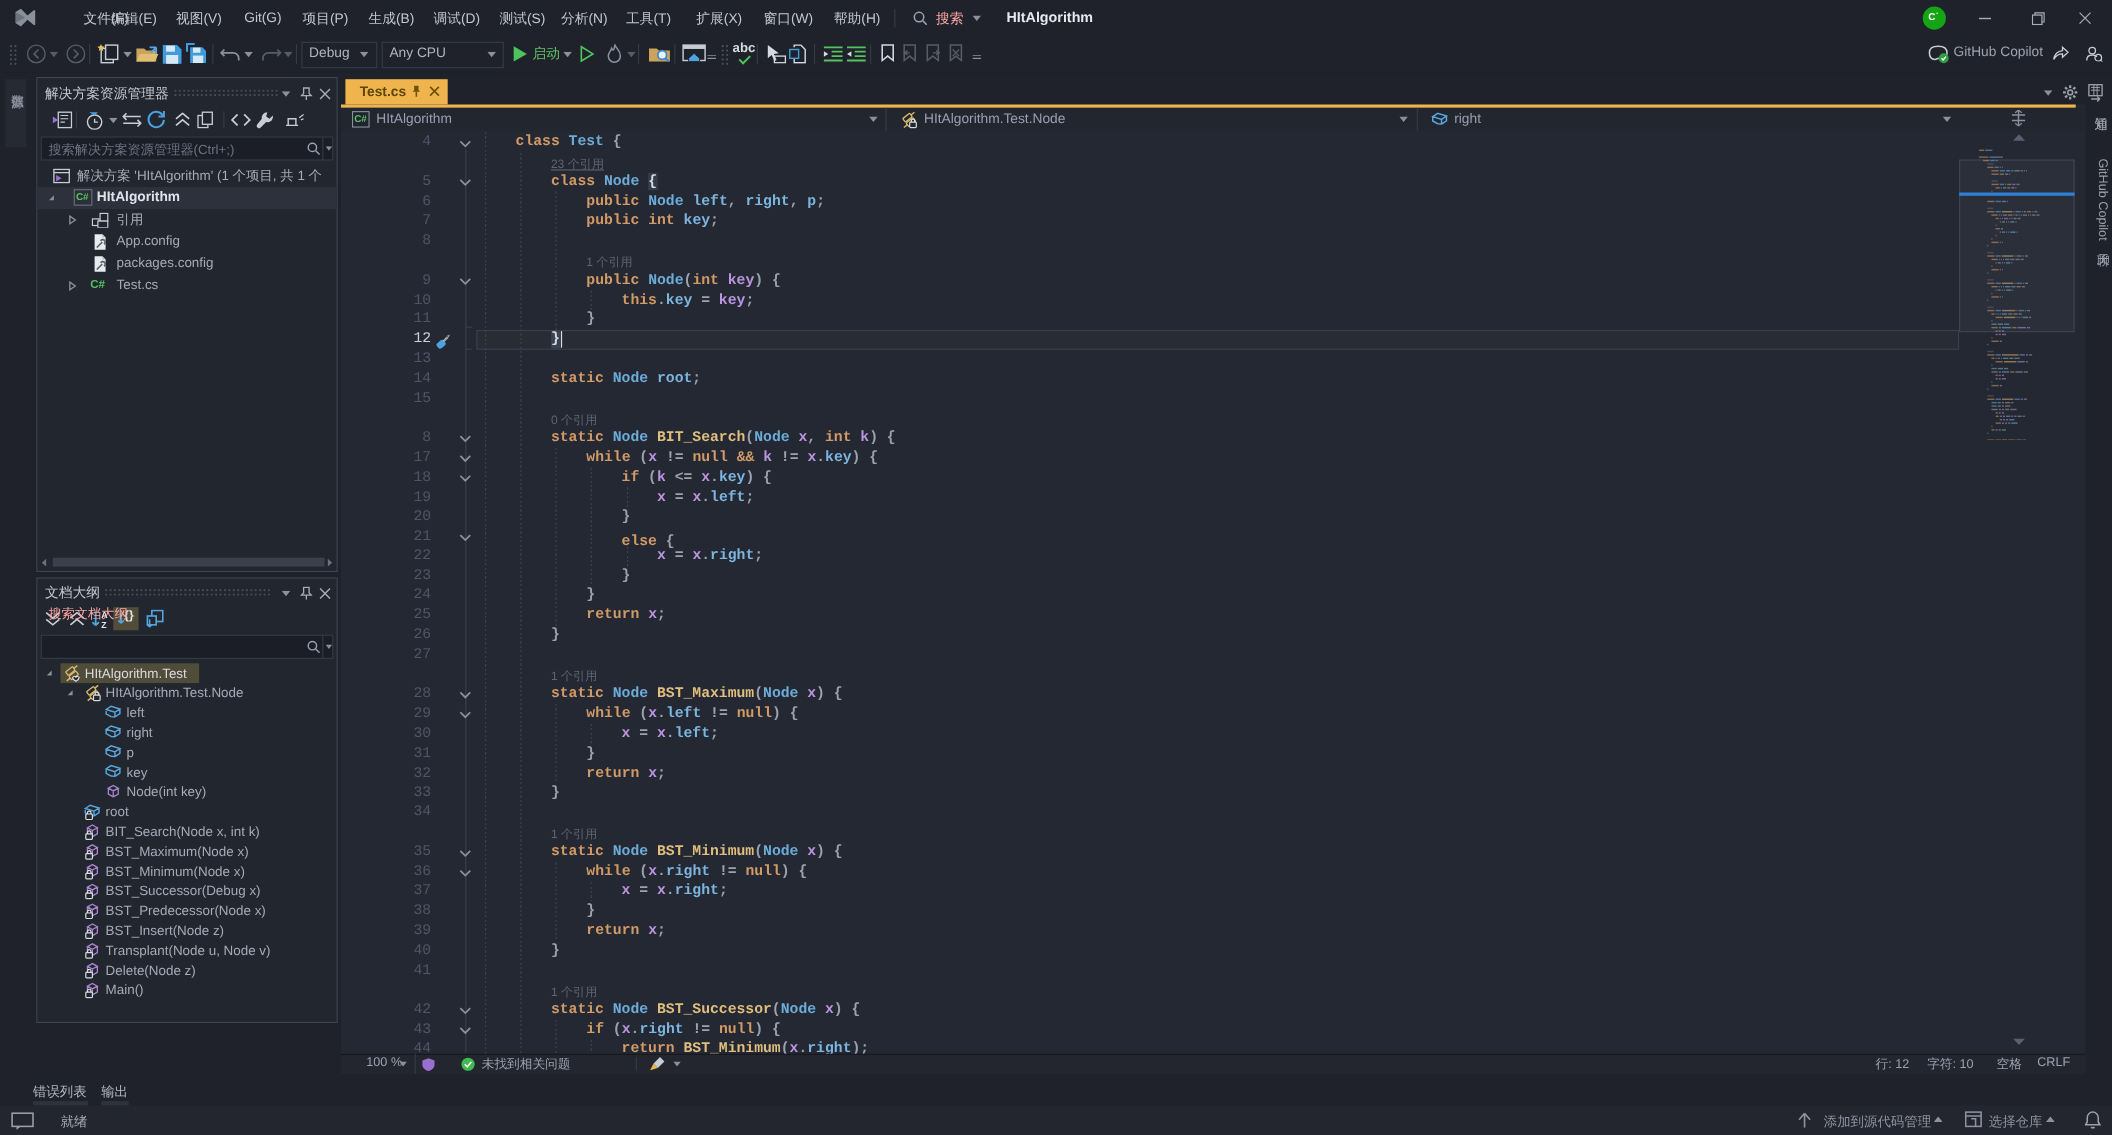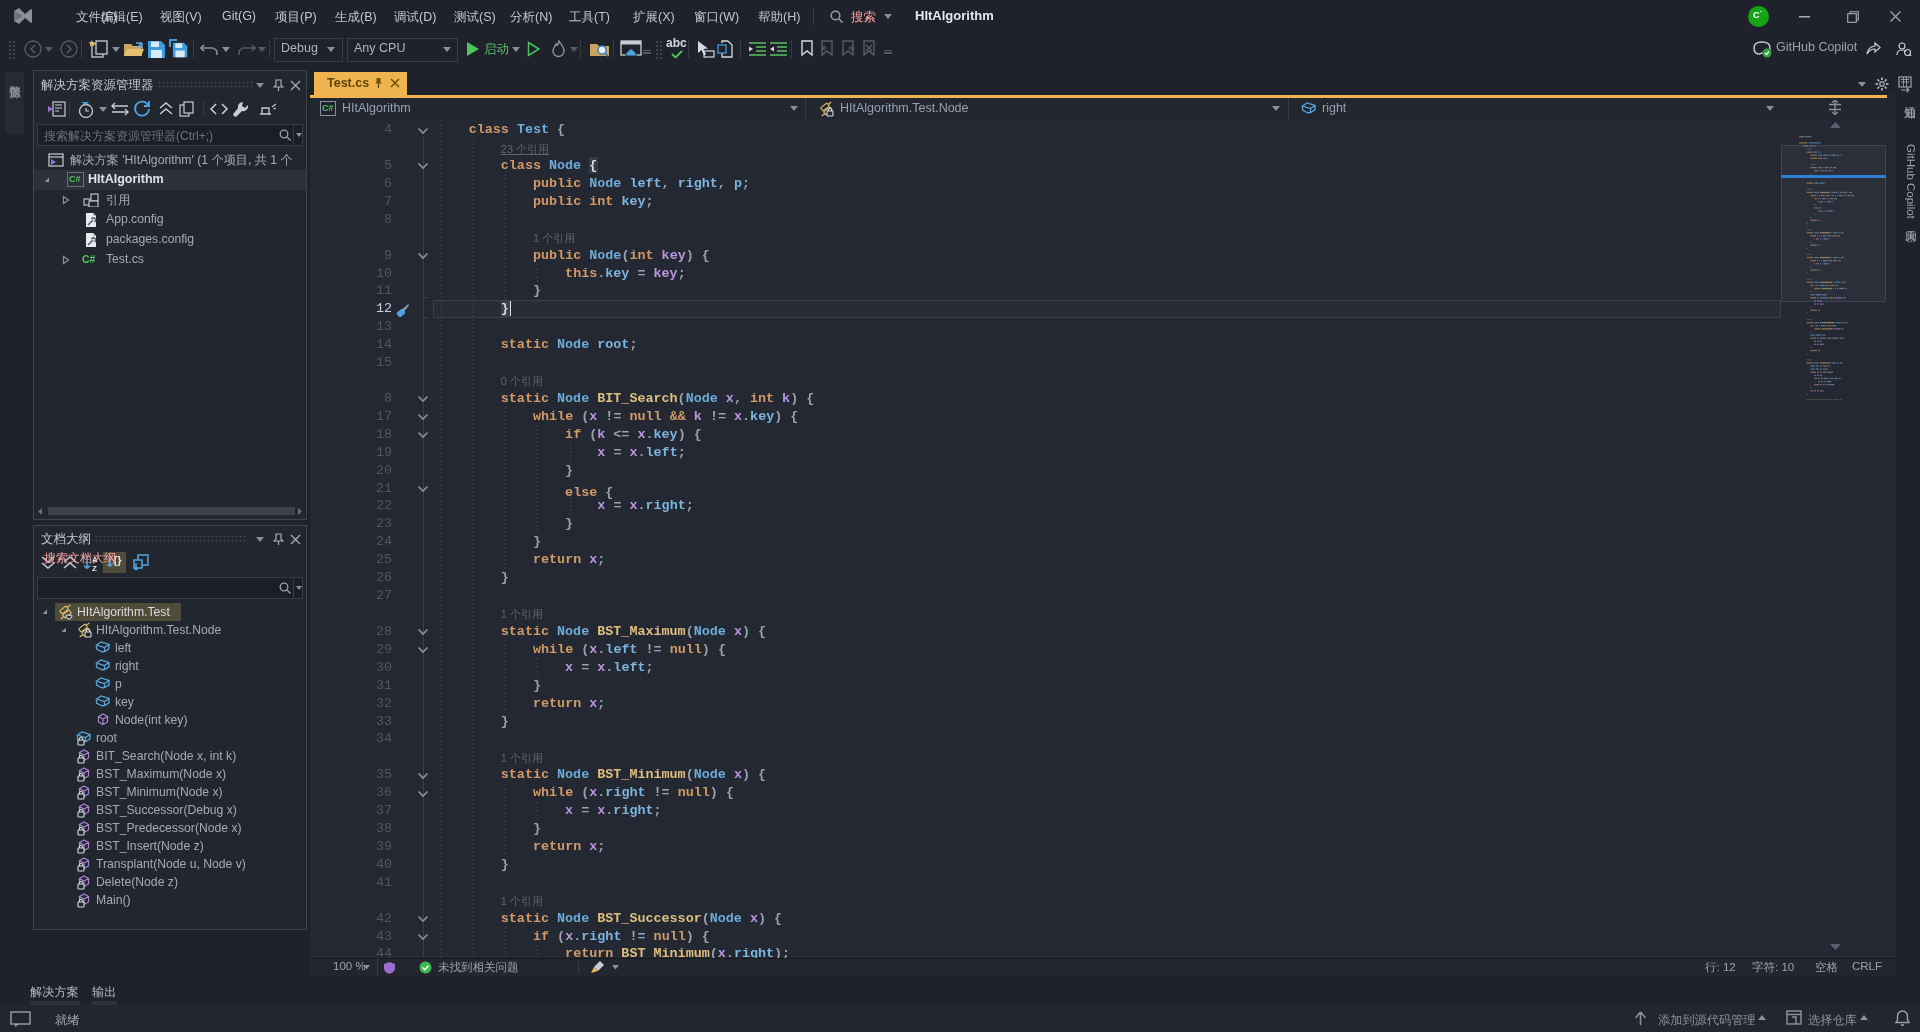--- a/index.html
+++ b/index.html
@@ -609,21 +609,21 @@
       <rect x="2" y="10" width="6" height="5" rx="0.8" stroke="#d8dce2" stroke-width="1.1" fill="#22262e"></rect>
       <path d="M3.5 10 V8.9 a1.6 1.6 0 0 1 3.2 0 V10" stroke="#d8dce2" stroke-width="1.1" fill="none"></path>
     </svg>
 <div style="position:absolute;left:96px;top:875px;color:#a4abb8;font:400 12.2px 'Liberation Sans',sans-serif;white-space:pre;">Delete(Node z)</div>
 <svg style="position:absolute;left:76px;top:892px" width="16" height="16" viewBox="0 0 16 16" fill="none">
       <path d="M3.5 4.5 L8 2 L12.5 4.5 L8 7 Z M3.5 4.5 V10 L8 12.5 M8 7 V12.5 M12.5 4.5 V10 L8 12.5" stroke="#a883cf" stroke-width="1.2" fill="none"></path>
       <rect x="2" y="10" width="6" height="5" rx="0.8" stroke="#d8dce2" stroke-width="1.1" fill="#22262e"></rect>
       <path d="M3.5 10 V8.9 a1.6 1.6 0 0 1 3.2 0 V10" stroke="#d8dce2" stroke-width="1.1" fill="none"></path>
     </svg>
 <div style="position:absolute;left:96px;top:893px;color:#a4abb8;font:400 12.2px 'Liberation Sans',sans-serif;white-space:pre;">Main()</div>
-<div style="position:absolute;left:30px;top:984px;color:#b2b9c4;font:400 12.2px 'Liberation Sans',sans-serif;white-space:pre;">解决方案</div>
+<div style="position:absolute;left:30px;top:984px;color:#b2b9c4;font:400 12.2px 'Liberation Sans',sans-serif;white-space:pre;">错误列表</div>
 <div style="position:absolute;left:92px;top:984px;color:#b2b9c4;font:400 12.2px 'Liberation Sans',sans-serif;white-space:pre;">输出</div>
 <div style="position:absolute;left:30px;top:1001px;width:50px;height:4px;background:#2e323c"></div>
 <div style="position:absolute;left:92px;top:1001px;width:25px;height:4px;background:#2e323c"></div>
 <div style="position:absolute;left:0px;top:1005px;width:1920px;height:27px;background:#23262e"></div>
 <svg style="position:absolute;left:10px;top:1011px" width="22" height="17" viewBox="0 0 22 17" fill="none">
       <rect x="1" y="1" width="19" height="12" stroke="#99a1ad" stroke-width="1.4" fill="none"></rect>
       <path d="M5 13 V16 L9 13" fill="#99a1ad"></path>
     </svg>
 <div style="position:absolute;left:55px;top:1012px;color:#a4abb8;font:400 12.2px 'Liberation Sans',sans-serif;white-space:pre;">就绪</div>
 <svg style="position:absolute;left:1634px;top:1010px" width="13" height="16" viewBox="0 0 13 16" fill="none">

